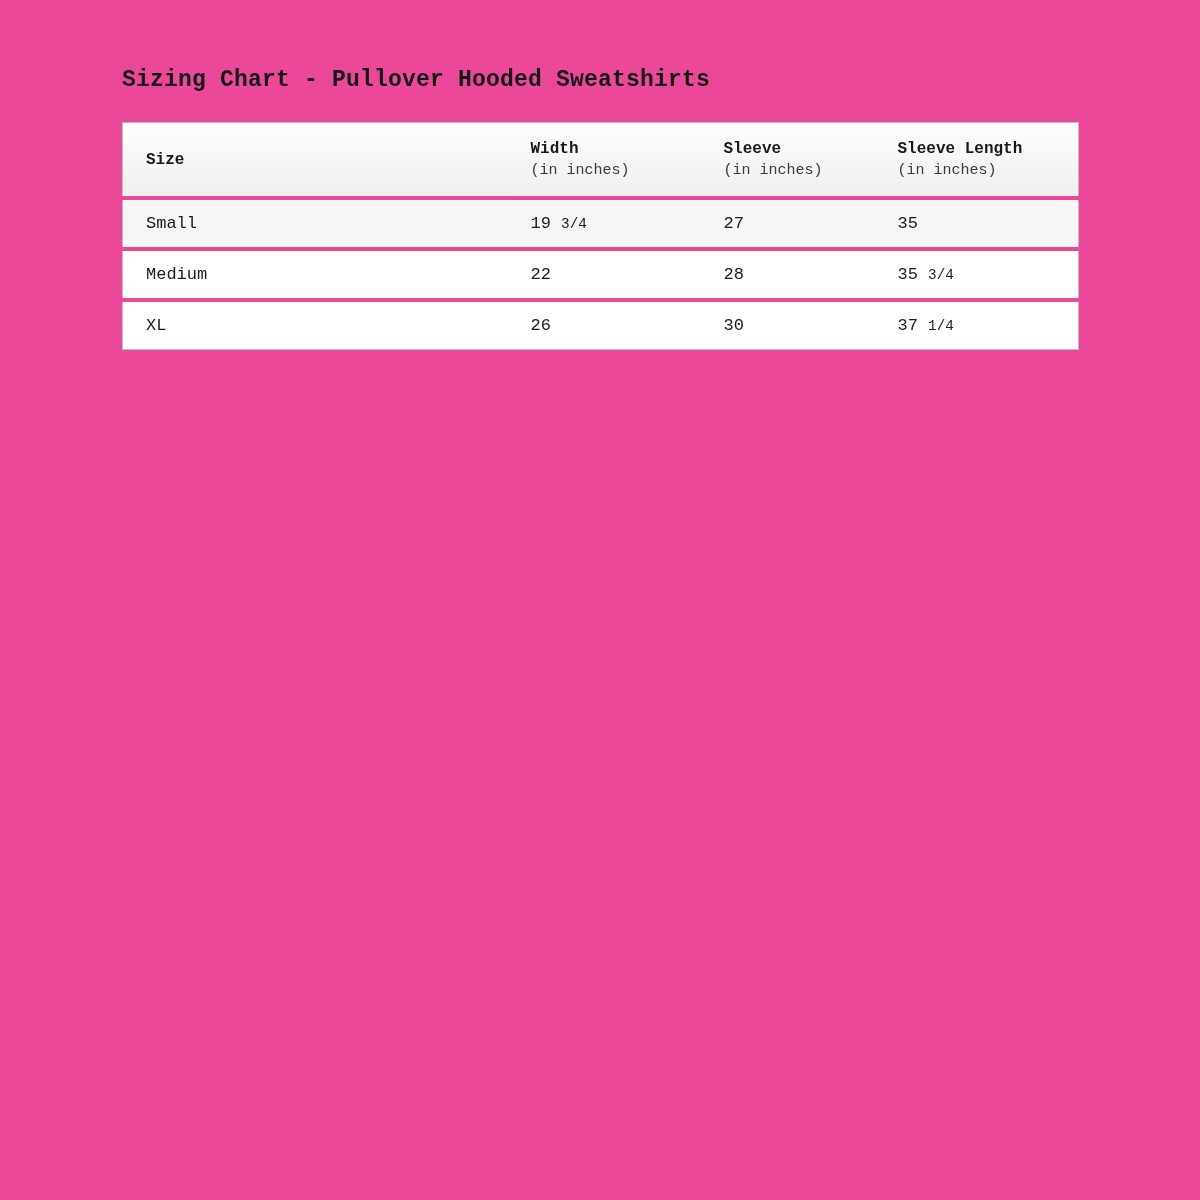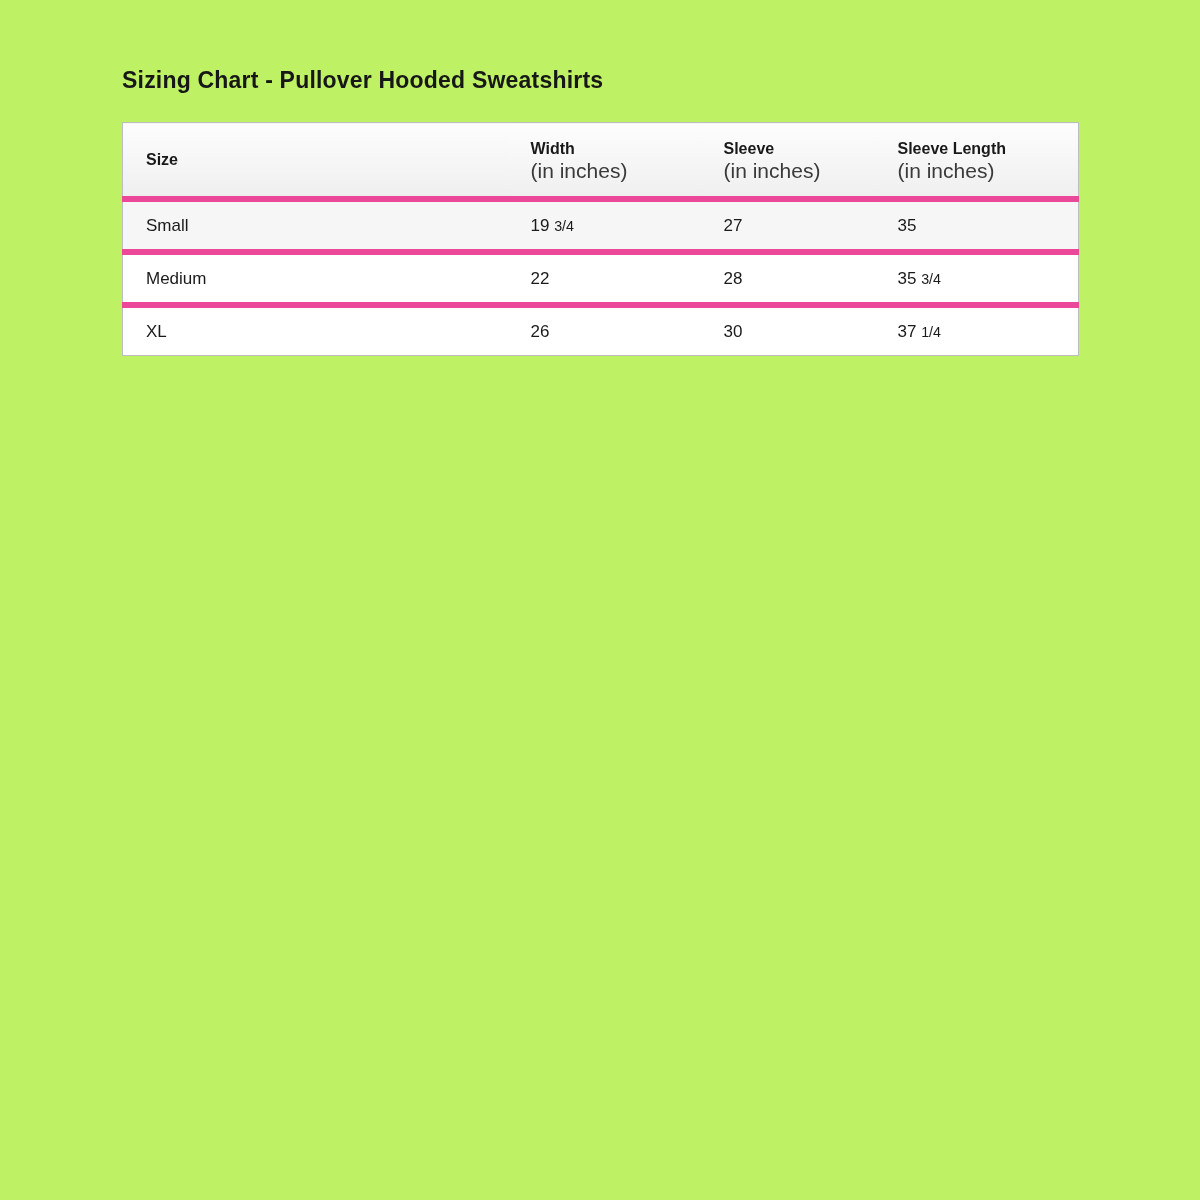--- a/index.html
+++ b/index.html
@@ -5,22 +5,23 @@
   html, body {
     margin: 0;
     padding: 0;
     background: #ffffff;
     font-family: "Liberation Sans", "DejaVu Sans", sans-serif;
   }
   .canvas {
     position: relative;
     width: 1200px;
     height: 1200px;
-    background: #bef264;
+    background: #ec4899;
     overflow: hidden;
+    font-family: Liberation Mono, monospace;
   }
   .content {
     position: absolute;
     left: 122px;
     top: 66px;
     width: 956px;
   }
   .page-title {
     margin: 0 0 27px 0;
     font-size: 23px;
@@ -49,30 +50,30 @@
     background: linear-gradient(180deg, #fdfdfd 0%, #efefef 100%);
     border-bottom: 1px solid #b5b5b5;
   }
   .col-title {
     font-size: 16px;
     font-weight: 700;
     line-height: 22px;
     color: #191919;
   }
   .col-sub {
-    font-size: 21px;
+    font-size: 15px;
     font-weight: 400;
     line-height: 20px;
     color: #3a3a3a;
     margin-top: 1px;
   }
   .sizing-table tbody td {
     height: 47px;
     font-size: 17px;
-    border-top: 6px solid #ec4899;
+    border-top: 4px solid #ec4899;
     background: #ffffff;
     margin-left: 9px;
   }
   .sizing-table tbody tr.striped td {
     background: #f6f6f6;
   }
   .frac {
     font-size: 0.84em;
   }
 </style>

